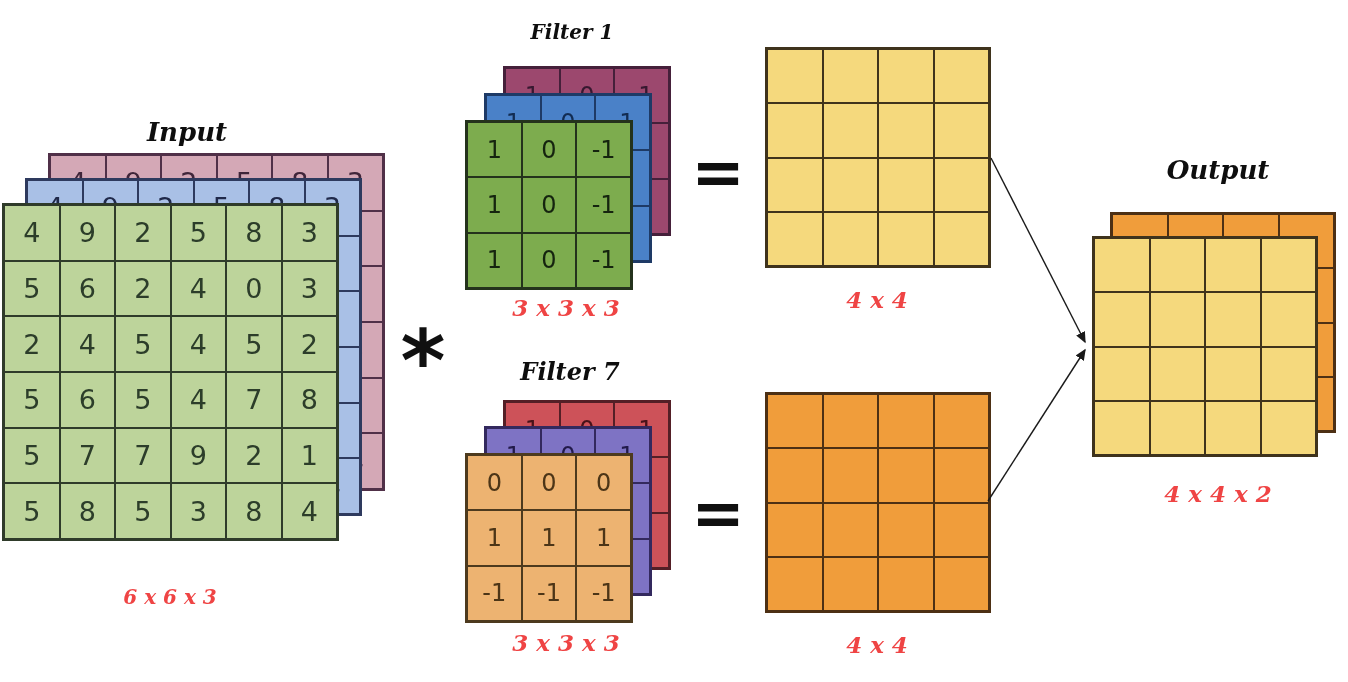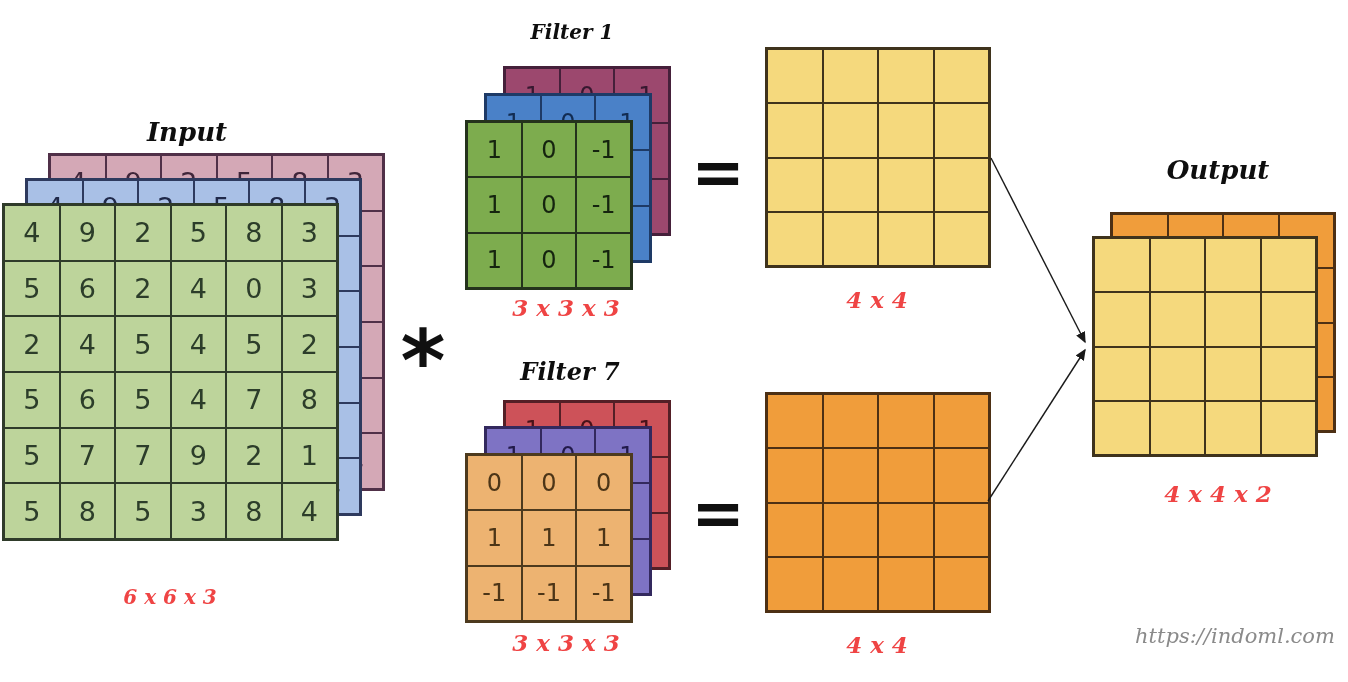--- a/index.html
+++ b/index.html
@@ -303,15 +303,14 @@
   <svg class="arrows" width="1348" height="682" viewBox="0 0 1348 682">
     <defs>
       <marker id="ah" markerWidth="9" markerHeight="8" refX="7" refY="3.5" orient="auto">
         <path d="M0,0 L8,3.5 L0,7 Z" fill="#1a1a1a"></path>
       </marker>
     </defs>
     <line x1="991" y1="158" x2="1085" y2="342" marker-end="url(#ah)"></line>
     <line x1="988" y1="501" x2="1085" y2="350" marker-end="url(#ah)"></line>
   </svg>
 
-  <div class="wm" style="left:1235px;top:624px;">https://indoml.com</div>
 
 </div>
 
 </body></html>

